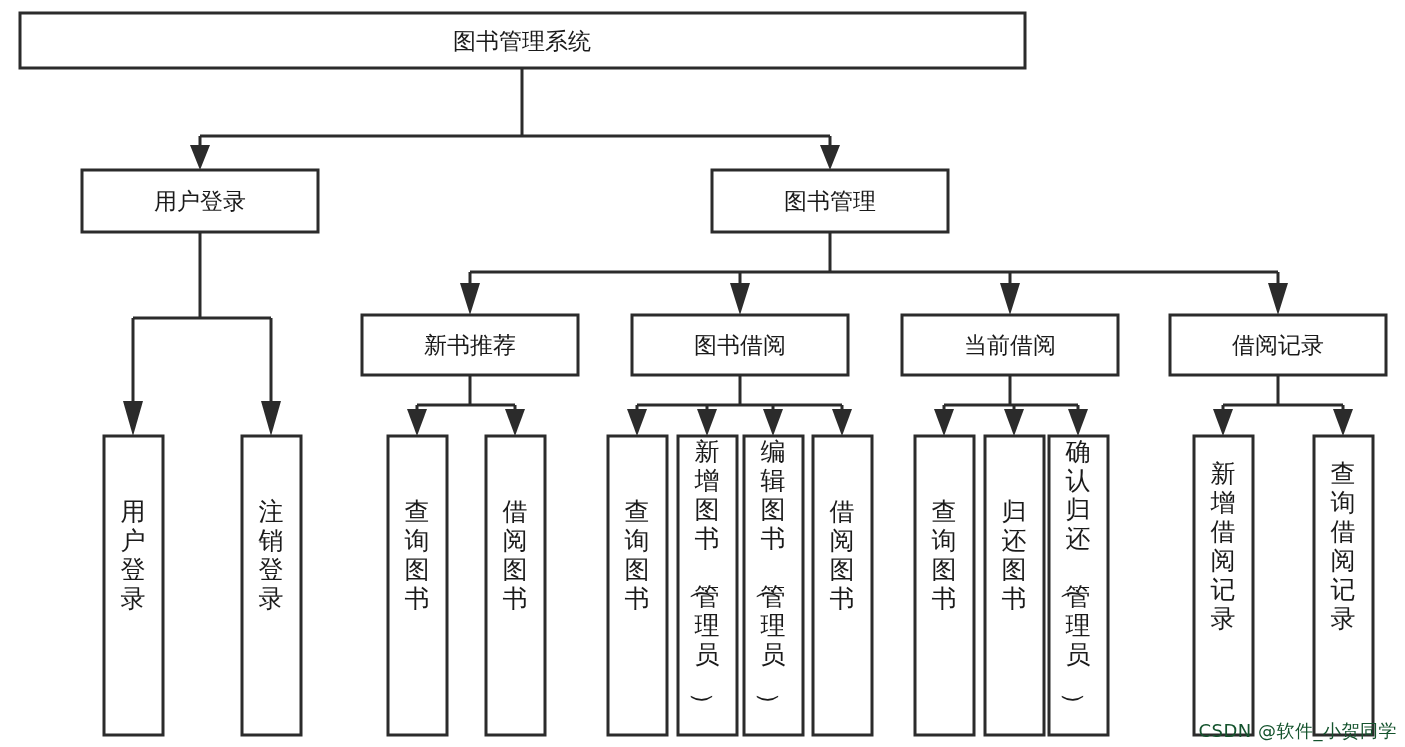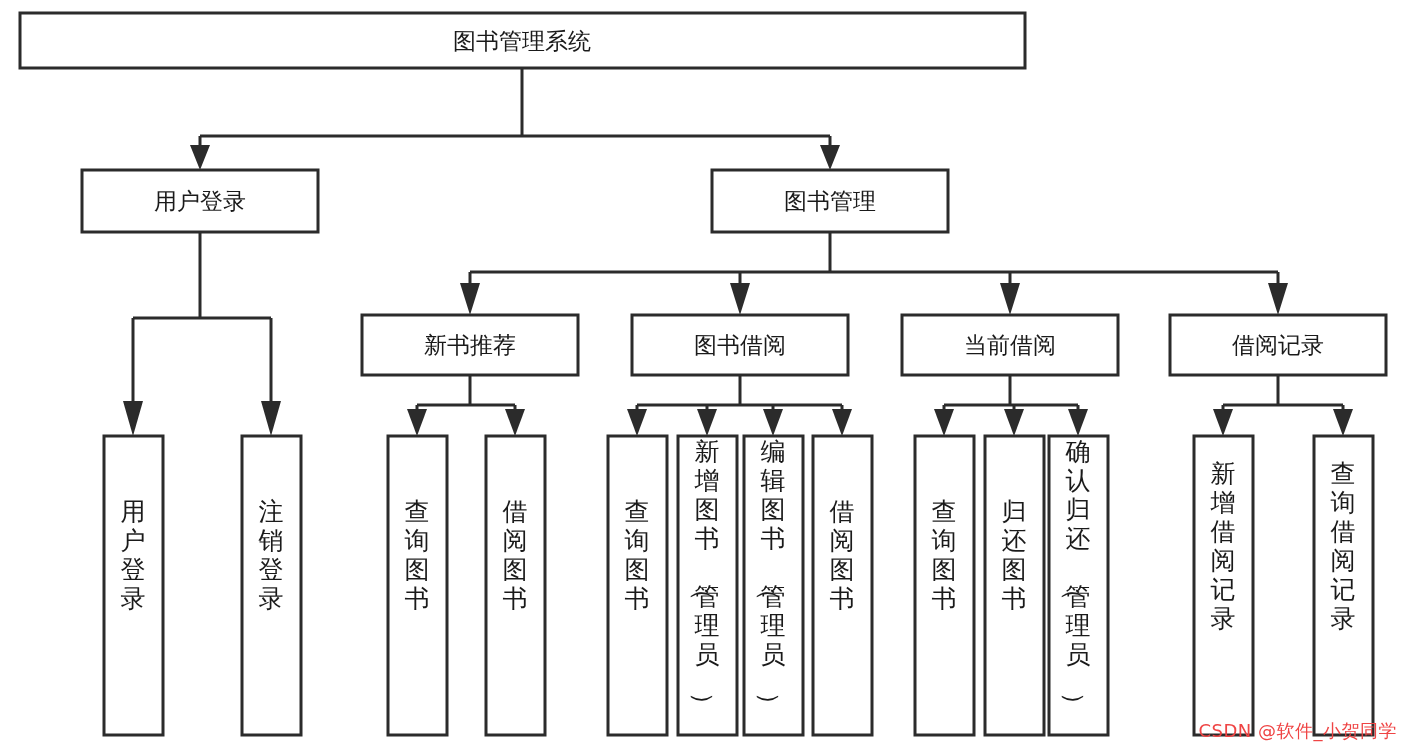--- a/index.html
+++ b/index.html
@@ -48,21 +48,21 @@
   .arrow-head {
     fill: #2b2b2b;
     stroke: none;
   }
   .watermark {
     position: absolute;
     right: 8px;
     bottom: 4px;
     font-family: "DejaVu Sans", "Liberation Sans", sans-serif;
     font-size: 18px;
-    color: #ef4444;
+    color: #14532d;
     letter-spacing: 0.5px;
     white-space: nowrap;
     user-select: none;
   }
 </style>
 </head>
 <body>
 
 <svg id="diagram" viewBox="0 0 1405 747" xmlns="http://www.w3.org/2000/svg">
 

